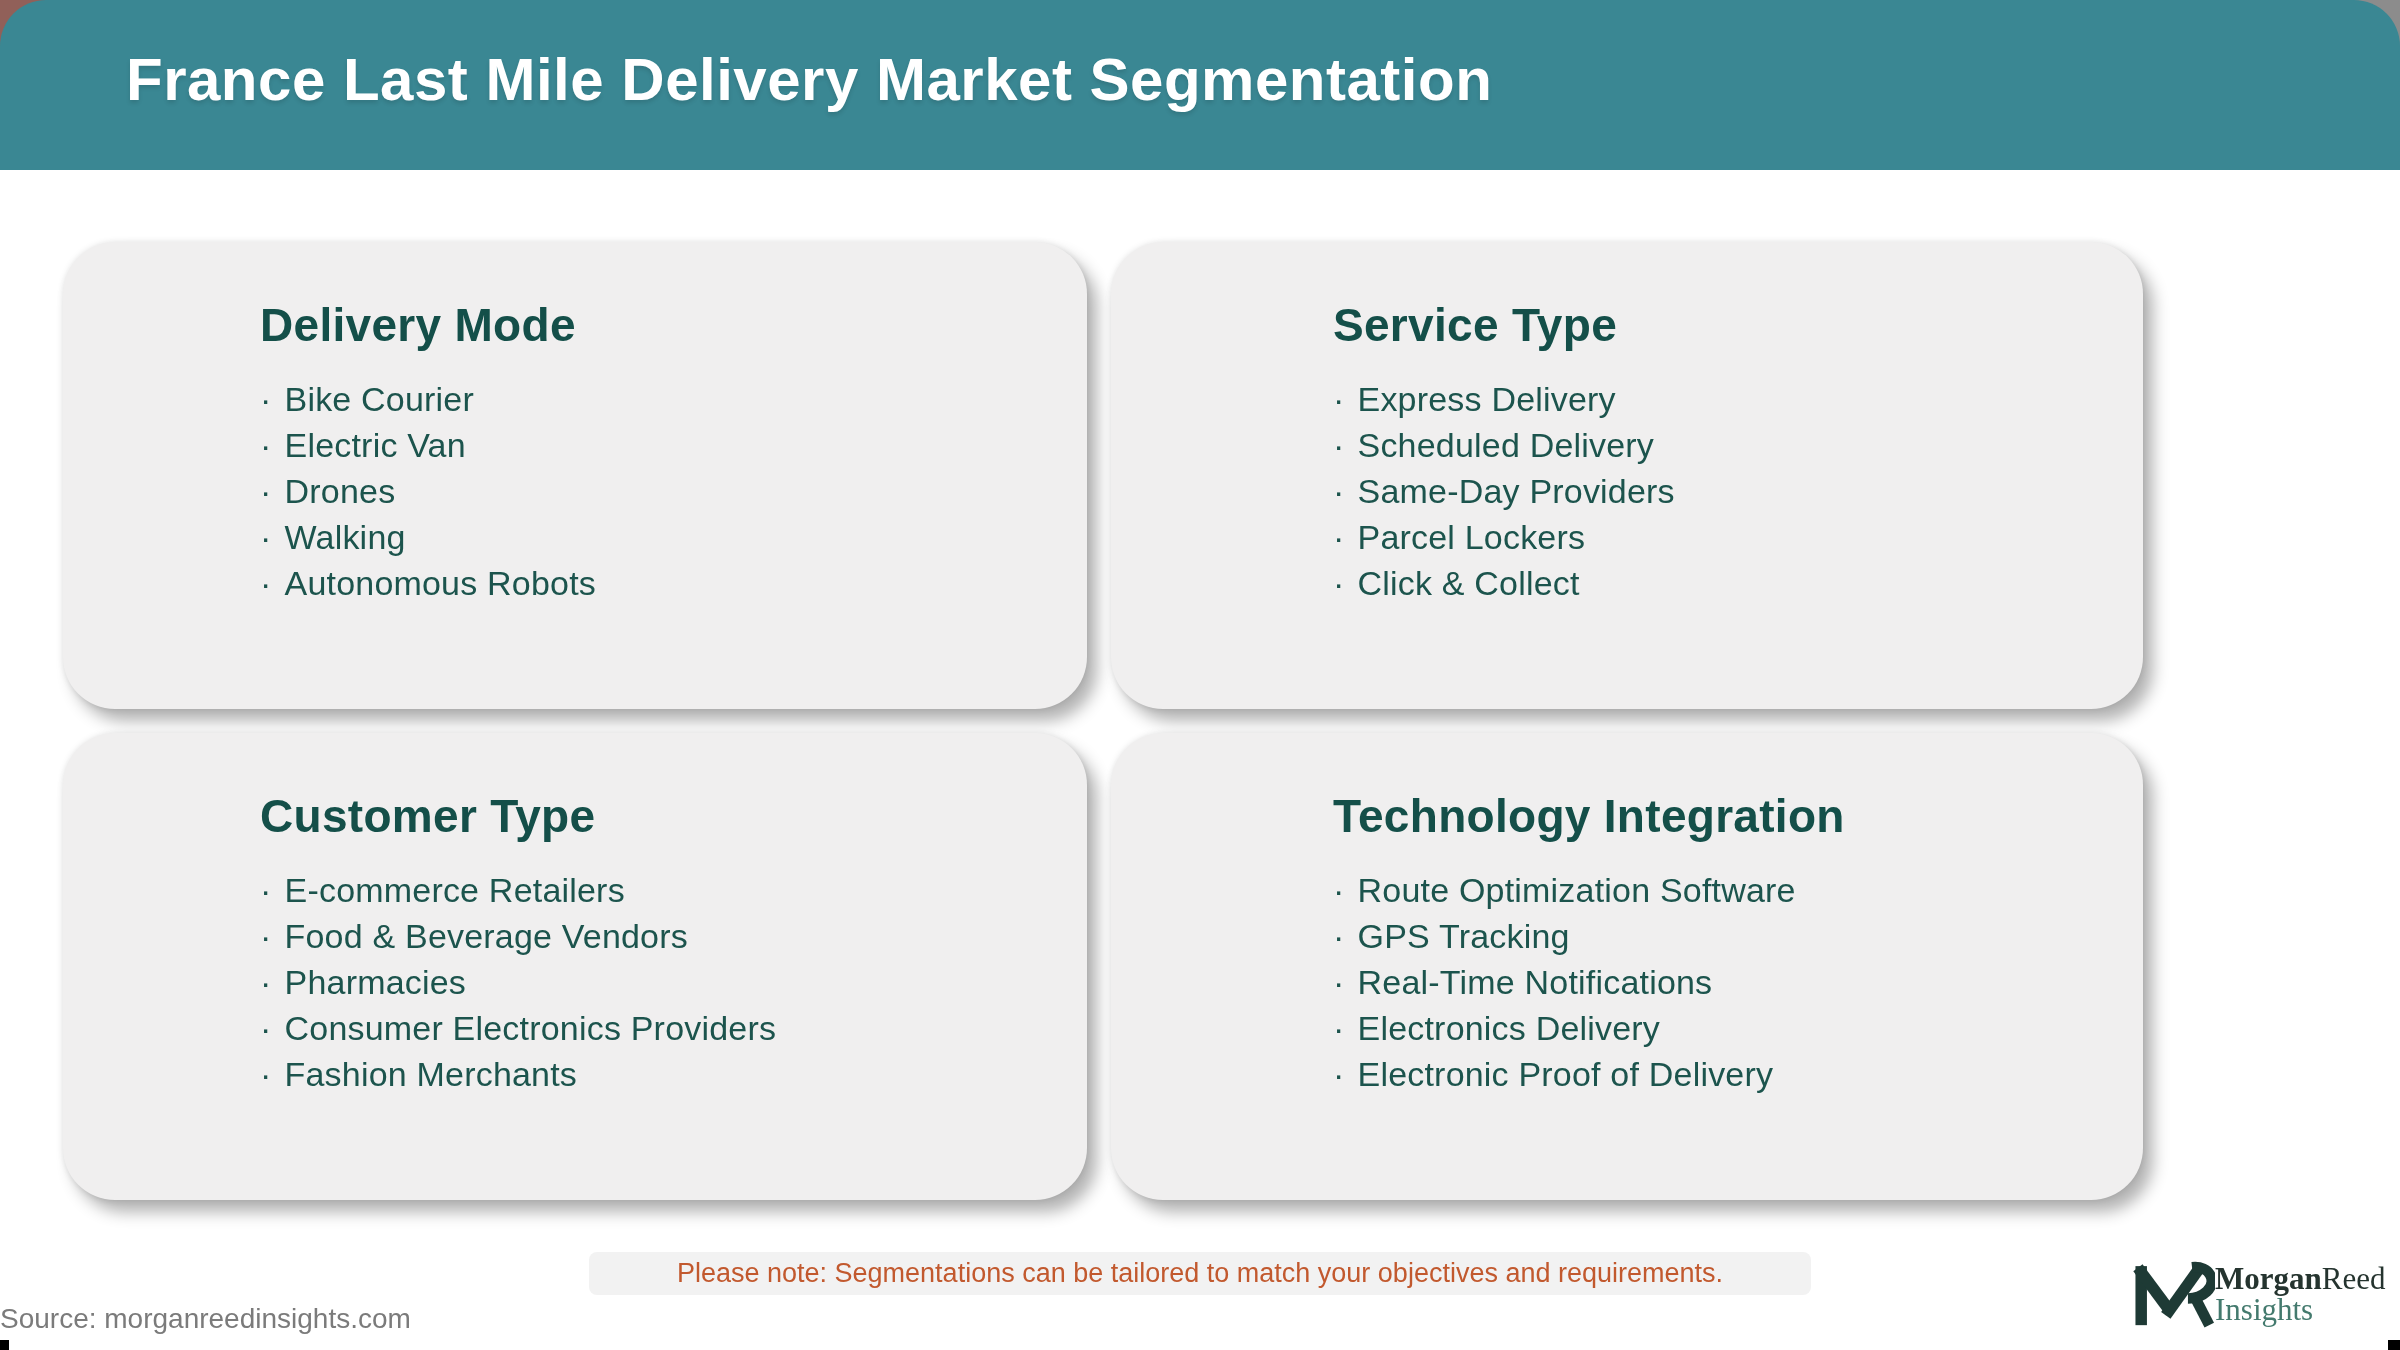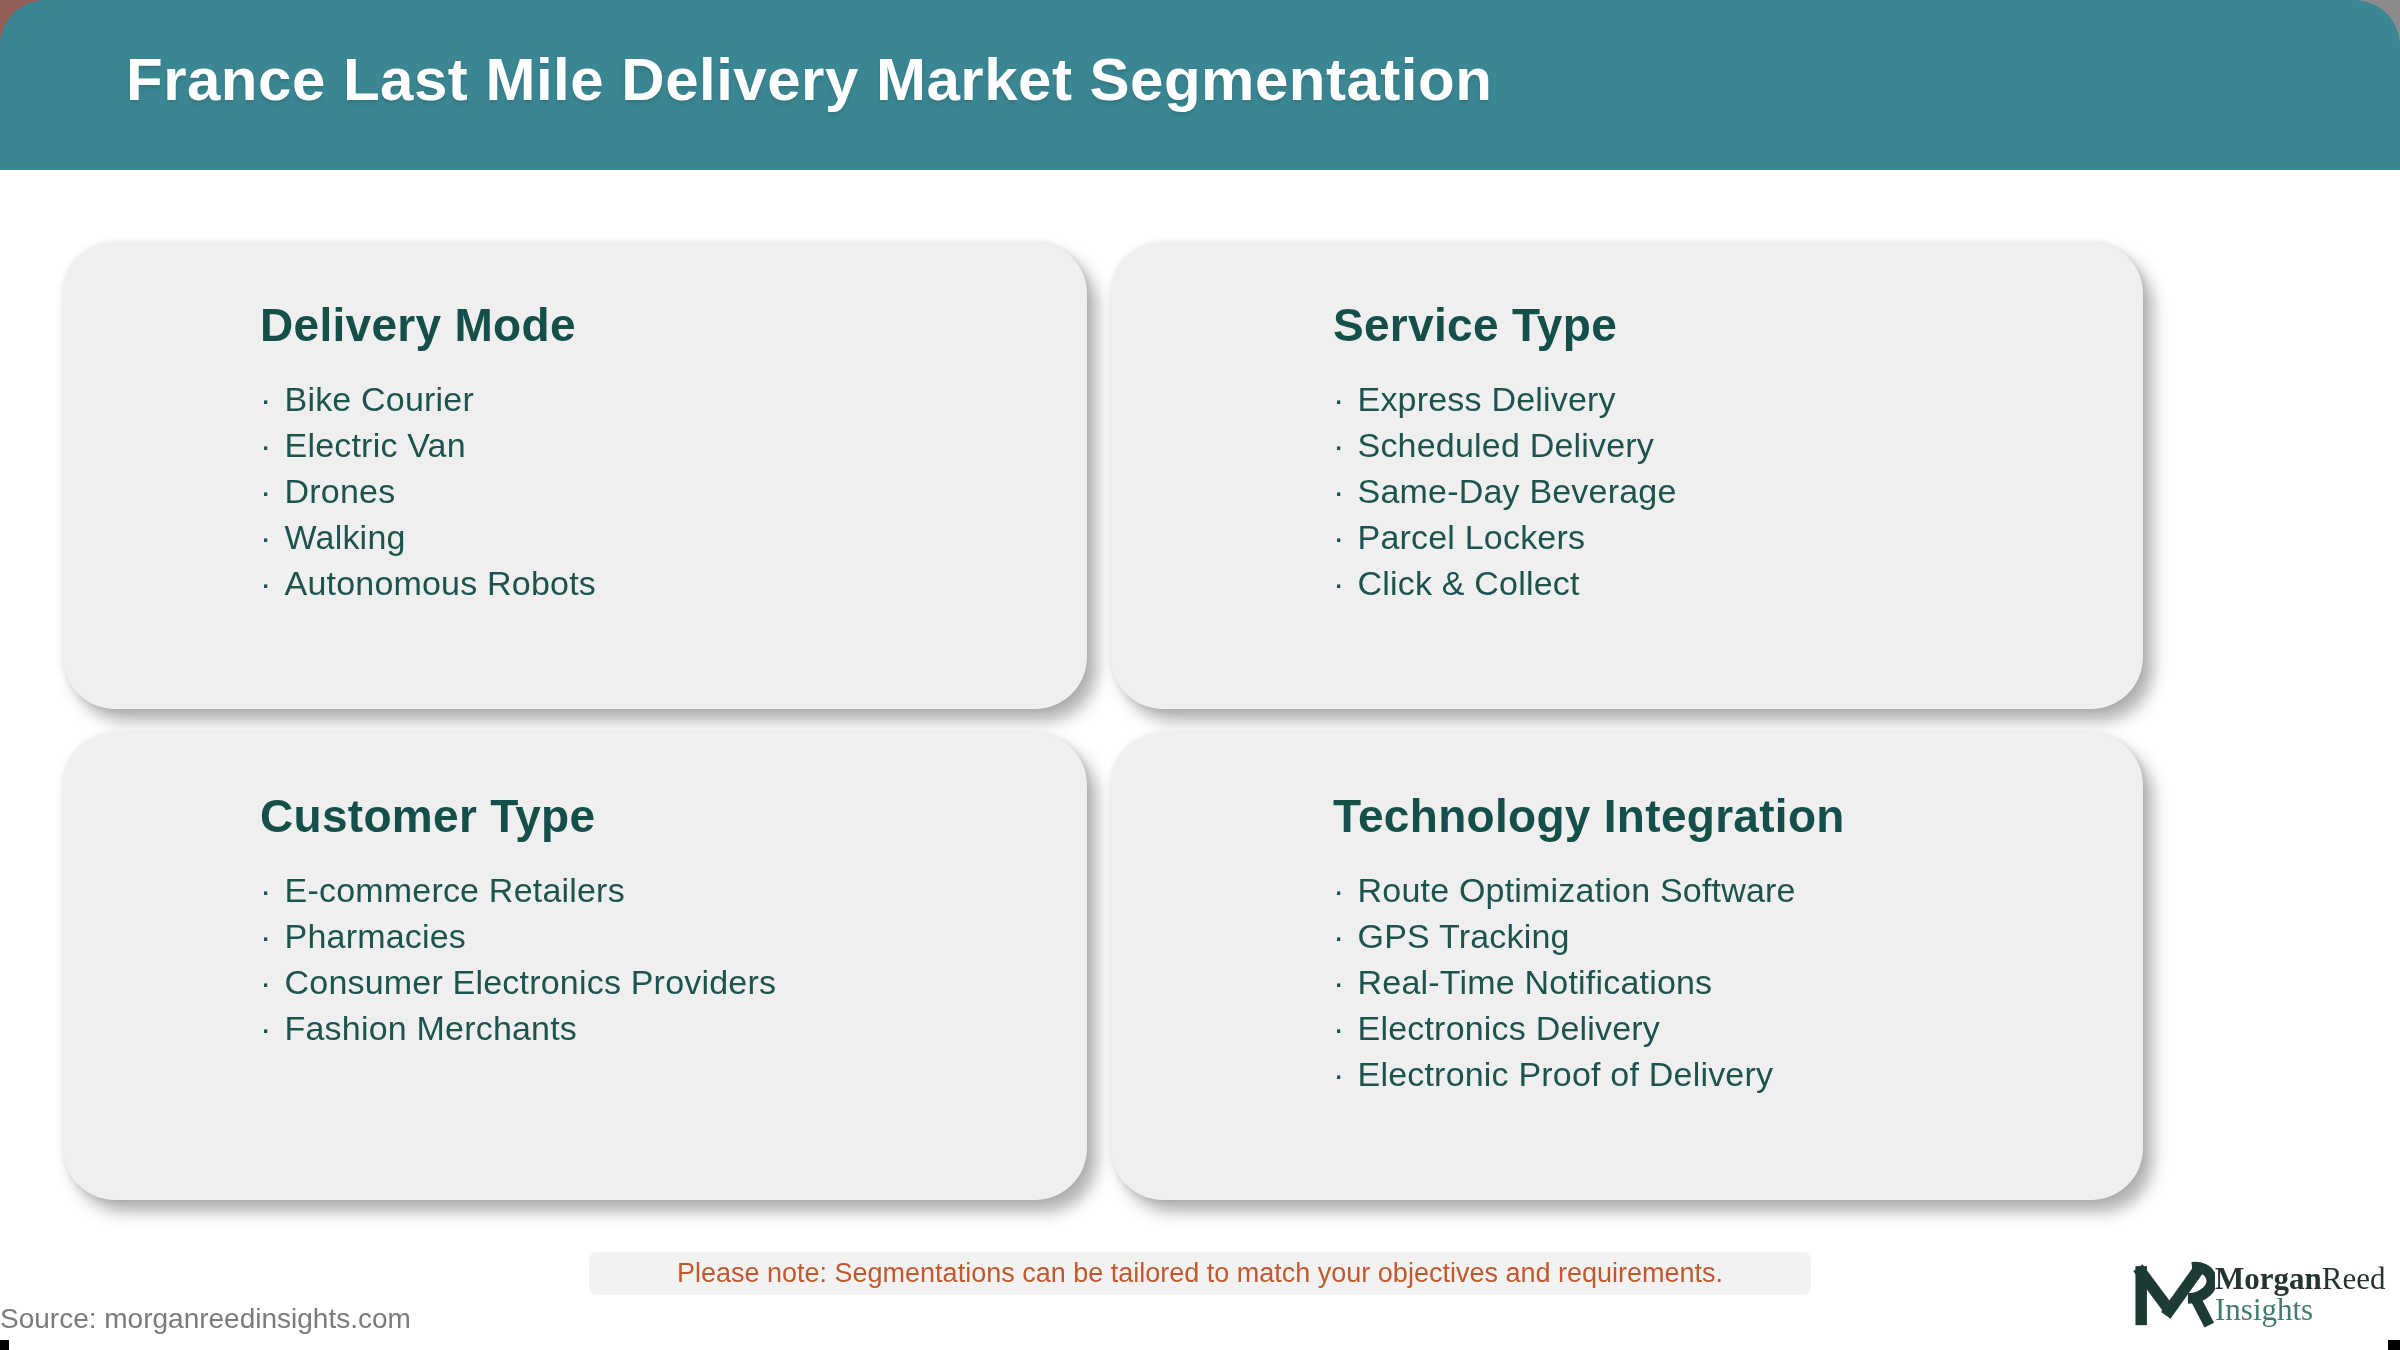--- a/index.html
+++ b/index.html
@@ -138,30 +138,31 @@
         <li>Walking</li>
         <li>Autonomous Robots</li>
       </ul>
     </section>
 
     <section class="card right-col">
       <h2 class="card-title">Service Type</h2>
       <ul class="card-list">
         <li>Express Delivery</li>
         <li>Scheduled Delivery</li>
-        <li>Same-Day Beverage</li>
+        <li>Same-Day Providers</li>
         <li>Parcel Lockers</li>
         <li>Click &amp; Collect</li>
       </ul>
     </section>
 
     <section class="card">
       <h2 class="card-title">Customer Type</h2>
       <ul class="card-list">
         <li>E-commerce Retailers</li>
+        <li>Food &amp; Beverage Vendors</li>
         <li>Pharmacies</li>
         <li>Consumer Electronics Providers</li>
         <li>Fashion Merchants</li>
       </ul>
     </section>
 
     <section class="card right-col">
       <h2 class="card-title">Technology Integration</h2>
       <ul class="card-list">
         <li>Route Optimization Software</li>

